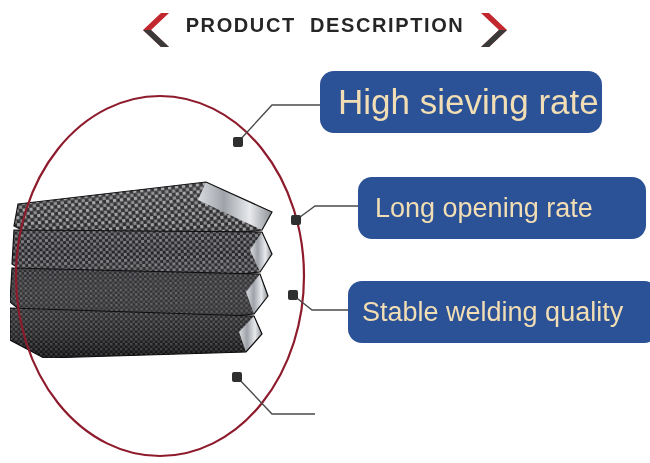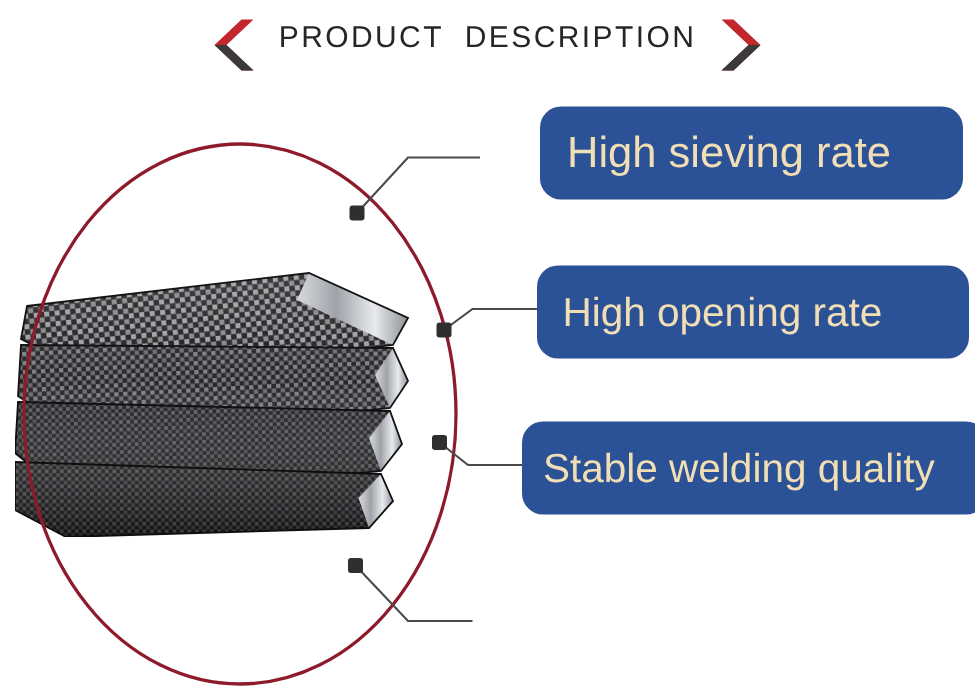--- a/index.html
+++ b/index.html
@@ -27,21 +27,21 @@
     width: 650px;
     height: 58px;
   }
   .header-title {
     position: absolute;
     left: 0;
     top: 14px;
     width: 650px;
     text-align: center;
     font-size: 20px;
-    font-weight: normal;
+    font-weight: bold;
     letter-spacing: 1.6px;
     color: #262626;
     white-space: pre;
   }
   .chev {
     position: absolute;
     top: 11px;
     width: 34px;
     height: 38px;
   }
@@ -87,22 +87,21 @@
     white-space: nowrap;
   }
   .fbox span {
     display: block;
     width: 100%;
   }
   .fbox-1 {
     left: 320px; top: 71px;
     width: 282px; height: 62px;
     padding-left: 18px;
-    font-size: 29px;
-    margin-left: 40px;
+    font-size: 35px;
   }
   .fbox-2 {
     left: 358px; top: 177px;
     width: 288px; height: 62px;
     padding-left: 17px;
     font-size: 27px;
   }
   .fbox-3 {
     left: 348px; top: 281px;
     width: 310px; height: 62px;
@@ -233,21 +232,21 @@
       <rect x="288" y="290" width="10" height="10" rx="2"></rect>
       <rect x="232" y="372" width="10" height="10" rx="2"></rect>
     </g>
   </svg>
 
   <div class="fbox fbox-1">
     <span>High sieving rate</span>
   </div>
 
   <div class="fbox fbox-2">
-    <span>High opening rate</span>
+    <span>Long opening rate</span>
   </div>
 
   <div class="fbox fbox-3">
     <span>Stable welding quality</span>
   </div>
 
 
 </div>
 
 </body></html>

